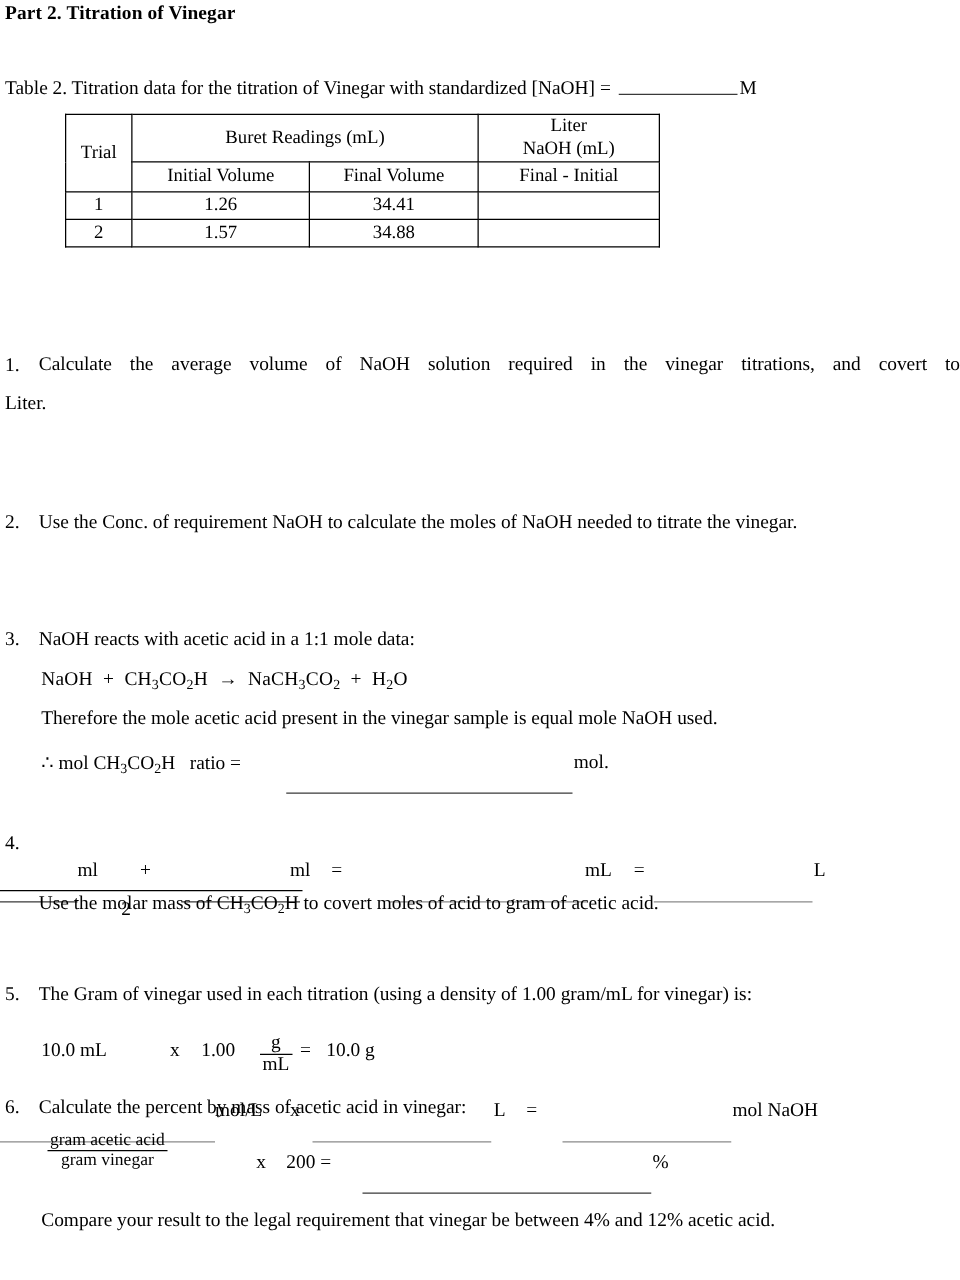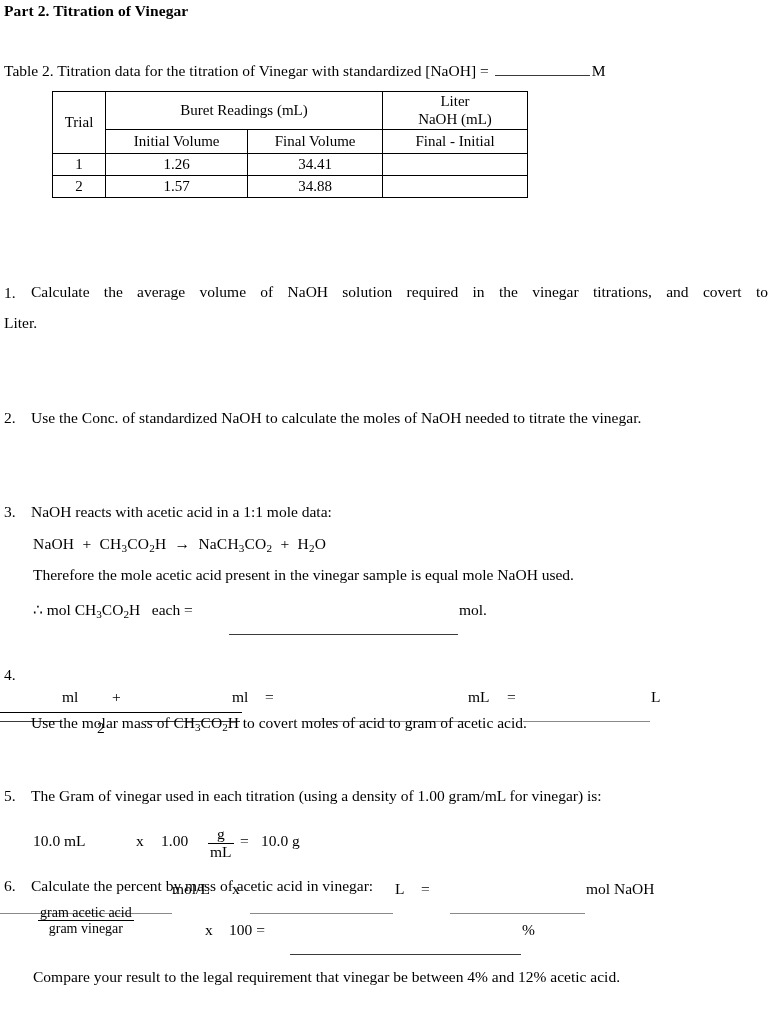--- a/index.html
+++ b/index.html
@@ -210,21 +210,21 @@
   <div id="q1-fracbar"></div>
   <span id="q1-den">2</span>
   <span class="blank blank-gray" id="q1-b3"></span>
   <span id="q1-mL">mL</span>
   <span id="q1-eq2">=</span>
   <span class="blank blank-gray" id="q1-b4"></span>
   <span id="q1-L">L</span>
 </div>
 
 <div class="qnum" id="q2-num">2.</div>
-<div class="qbody" id="q2-text">Use the Conc. of standardized NaOH to calculate the moles of NaOH needed to titrate the vinegar.</div>
+<div class="qbody" id="q2-text">Use the Conc. of requirement NaOH to calculate the moles of NaOH needed to titrate the vinegar.</div>
 <div class="abs" id="q2-work">
   <span class="blank blank-gray" id="q2-b1"></span>
   <span id="q2-u1">mol/L</span>
   <span id="q2-x">x</span>
   <span class="blank blank-gray" id="q2-b2"></span>
   <span id="q2-u2">L</span>
   <span id="q2-eq">=</span>
   <span class="blank blank-gray" id="q2-b3"></span>
   <span id="q2-u3">mol NaOH</span>
 </div>
@@ -235,21 +235,21 @@
   <span>NaOH</span>&nbsp;
   <span>+</span>&nbsp;
   <span><span>CH</span><sub>3</sub><span>CO</span><sub>2</sub><span>H</span></span>&nbsp;
   <span>→</span>&nbsp;
   <span><span>NaCH</span><sub>3</sub><span>CO</span><sub>2</sub></span>&nbsp;
   <span>+</span>&nbsp;
   <span><span>H</span><sub>2</sub><span>O</span></span>
 </div>
 <div class="qbody" id="q3-note">Therefore the mole acetic acid present in the vinegar sample is equal mole NaOH used.</div>
 <div class="abs" id="q3-work">
-  <span id="q3-sym"><span>∴</span>&nbsp;<span>mol CH</span><sub>3</sub><span>CO</span><sub>2</sub><span>H</span>&nbsp;&nbsp;&nbsp;<span>each =</span></span>
+  <span id="q3-sym"><span>∴</span>&nbsp;<span>mol CH</span><sub>3</sub><span>CO</span><sub>2</sub><span>H</span>&nbsp;&nbsp;&nbsp;<span>ratio =</span></span>
   <span class="blank" id="q3-b1"></span>
   <span id="q3-u1">mol.</span>
 </div>
 
 <div class="qnum" id="q4-num">4.</div>
 <div class="qbody" id="q4-text"><span>Use the molar mass of CH</span><sub>3</sub><span>CO</span><sub>2</sub><span>H to covert moles of acid to gram of acetic acid.</span></div>
 <div class="abs" id="q4-work">
   
   
   
@@ -275,17 +275,17 @@
 </div>
 
 <div class="qnum" id="q6-num">6.</div>
 <div class="qbody" id="q6-text">Calculate the percent by mass of acetic acid in vinegar:</div>
 <div class="abs" id="q6-work">
   <span class="frac" id="q6-frac">
     <span class="num">gram acetic acid</span>
     <span class="den">gram vinegar</span>
   </span>
   <span id="q6-x">x</span>
-  <span id="q6-100">100 =</span>
+  <span id="q6-100">200 =</span>
   <span class="blank" id="q6-b1"></span>
   <span id="q6-pct">%</span>
 </div>
 <div class="qbody" id="q6-compare">Compare your result to the legal requirement that vinegar be between 4% and 12% acetic acid.</div>
 
 </body></html>

